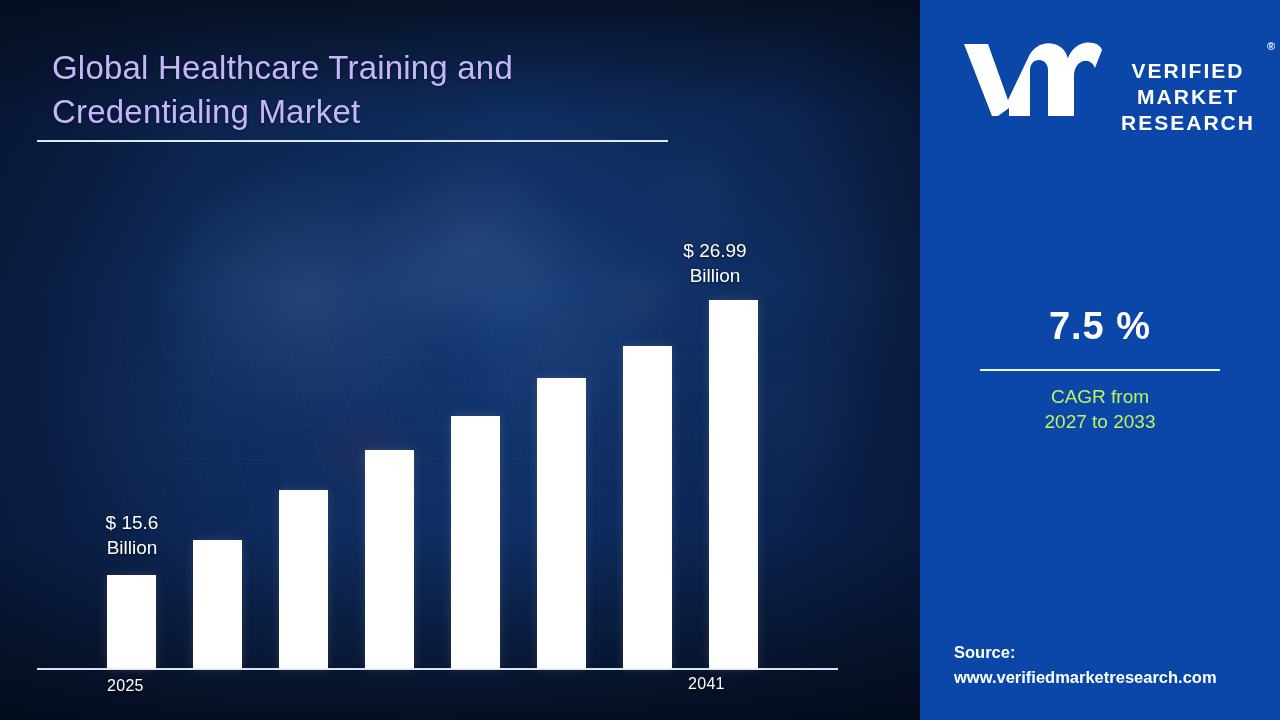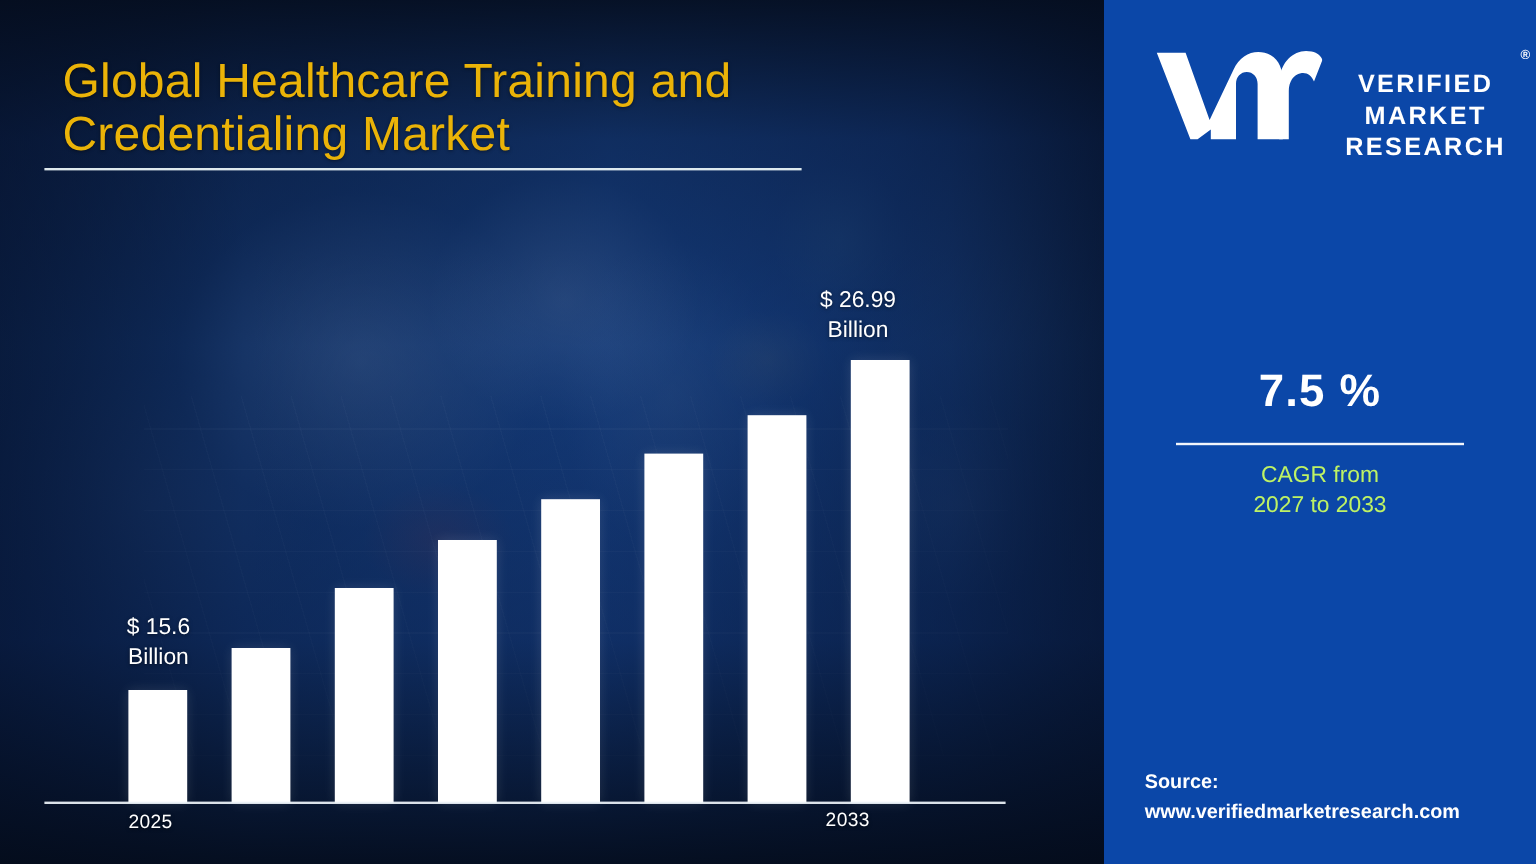--- a/index.html
+++ b/index.html
@@ -44,21 +44,21 @@
   .wash {
     position:absolute; inset:0;
     background:
       linear-gradient(180deg, rgba(5,14,32,0.92) 0%, rgba(10,30,70,0.55) 16%, rgba(14,44,98,0.42) 40%, rgba(10,32,76,0.62) 74%, rgba(4,12,28,0.95) 100%),
       linear-gradient(90deg, rgba(4,12,30,0.88) 0%, rgba(10,32,74,0.34) 22%, rgba(12,40,92,0.26) 55%, rgba(7,22,52,0.60) 86%, rgba(4,12,28,0.92) 100%);
   }
 
   
   .title-wrap { position:absolute; left:52px; top:46px; width:630px; }
   .title {
-    color:#eab308; font-size:40px; line-height:44px; font-weight:400;
+    color:#c4b5fd; font-size:33px; line-height:44px; font-weight:400;
     letter-spacing:.2px; text-shadow:0 1px 3px rgba(0,0,0,.45);
   }
   .title-rule {
     position:absolute; left:37px; top:140px; width:631px; height:2px;
     background:#e9f3f6; opacity:.95;
   }
 
   
   .chart {
     position:absolute; left:0; top:0; width:920px; height:720px;
@@ -154,21 +154,21 @@
           <div class="bar" style="left: 672px; height: 369px; width: 49px;"></div>
         </div>
       <div class="axis"></div>
 
       <div class="callout callout-first">$ 15.6
 Billion</div>
       <div class="callout callout-last">$ 26.99
 Billion</div>
 
       <div class="year year-first">2025</div>
-      <div class="year year-last">2033</div>
+      <div class="year year-last">2041</div>
     </div>
   </div>
 
   <div class="right-panel">
     <div class="logo">
       <div class="logo-mark">
         <svg viewBox="0 0 140 84" width="140" height="84" aria-hidden="true">
           <path d="M2 6 H26 L46 62 L66 20 C72 6 86 2 97 8 C104 12 107 20 107 30 V78 H86 V32
                    C86 26 82 22 77 22 C72 22 68 26 68 32 V78 H47 L47 70 L36 78 H30 L2 6 Z" fill="#ffffff"></path>
           <path d="M104 28 C106 12 118 2 131 5 C136 6 139 9 140 12 L133 30

